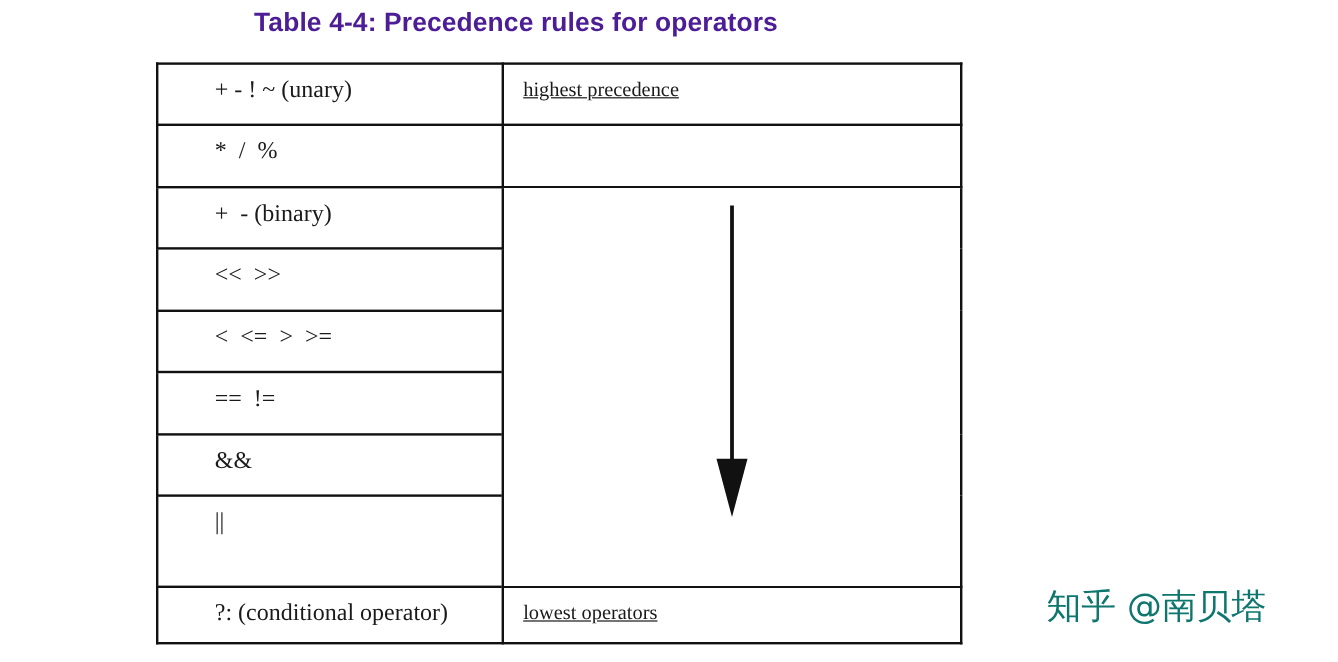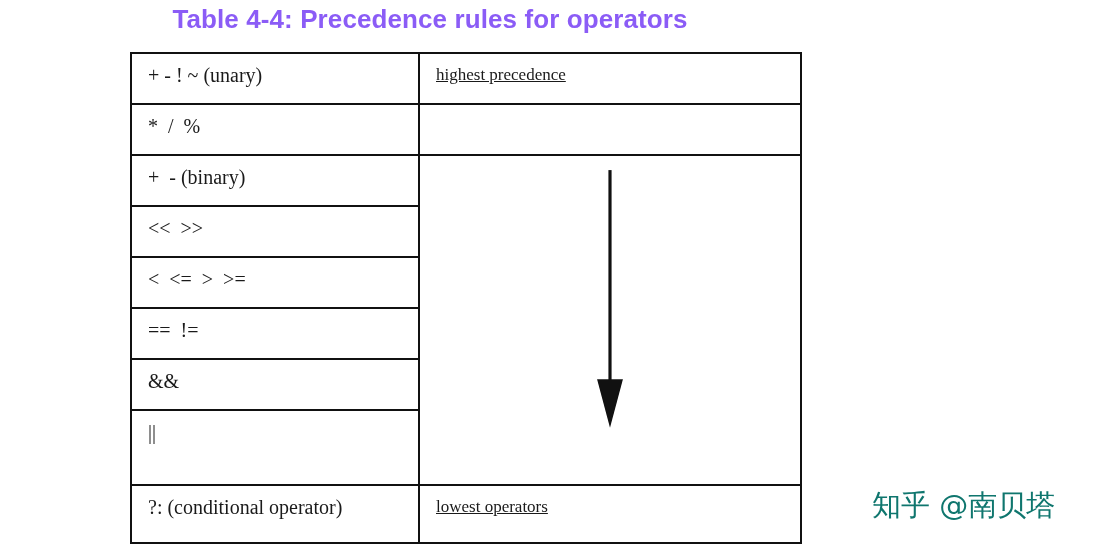--- a/index.html
+++ b/index.html
@@ -19,23 +19,23 @@
 
   
   #table-title {
     position: absolute;
     left: 0;
     top: 5px;
     width: 860px;
     text-align: center;
     font-family: "Liberation Sans", "DejaVu Sans", sans-serif;
     font-weight: bold;
-    font-size: 26px;
+    font-size: 22px;
     line-height: 28px;
-    color: #8b5cf6;
+    color: #4c1d95;
     letter-spacing: 0.1px;
   }
 
   
   #precedence-table {
     position: absolute;
     left: 130px;
     top: 52px;
     width: 670px;
     height: 485px;
@@ -51,34 +51,35 @@
   }
   .col-ops   { width: 288px; }
   .col-notes { width: 382px; }
 
   .op-cell {
     padding: 9px 0 0 16px;
     font-size: 20px;
     line-height: 24px;
     color: #1a1a1a;
     white-space: pre;
+    margin-left: 31px;
   }
   .note-cell {
     padding: 10px 0 0 16px;
     font-size: 17px;
     line-height: 22px;
     color: #1a1a1a;
     text-decoration: underline;
   }
   .note-cell.empty { padding: 0; }
 
   
   .r-std  { height: 51px; }
   .r-tall { height: 75px; }
-  .r-last { height: 58px; }
+  .r-last { height: 47px; }
 
   
   .arrow-cell {
     position: relative;
     padding: 0;
   }
   #precedence-arrow {
     position: absolute;
     left: 0;
     top: 0;

